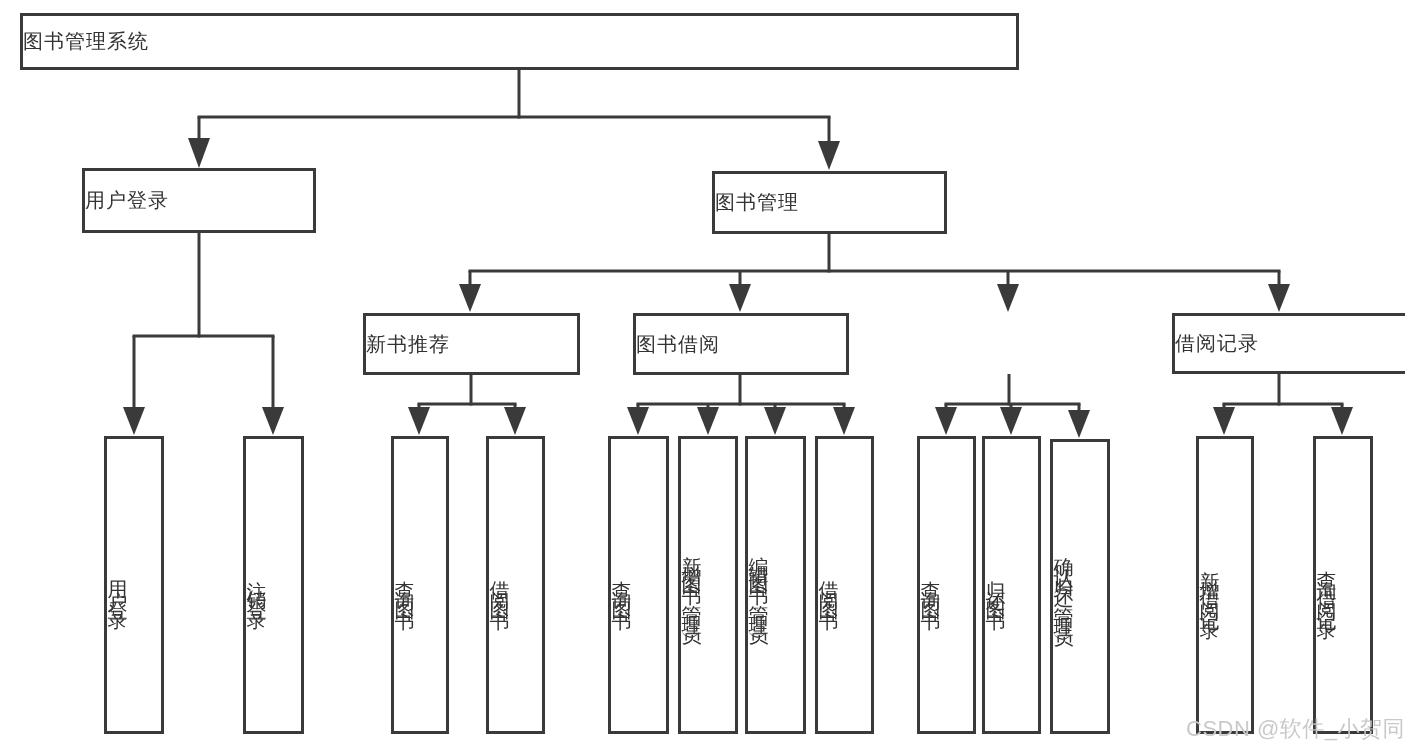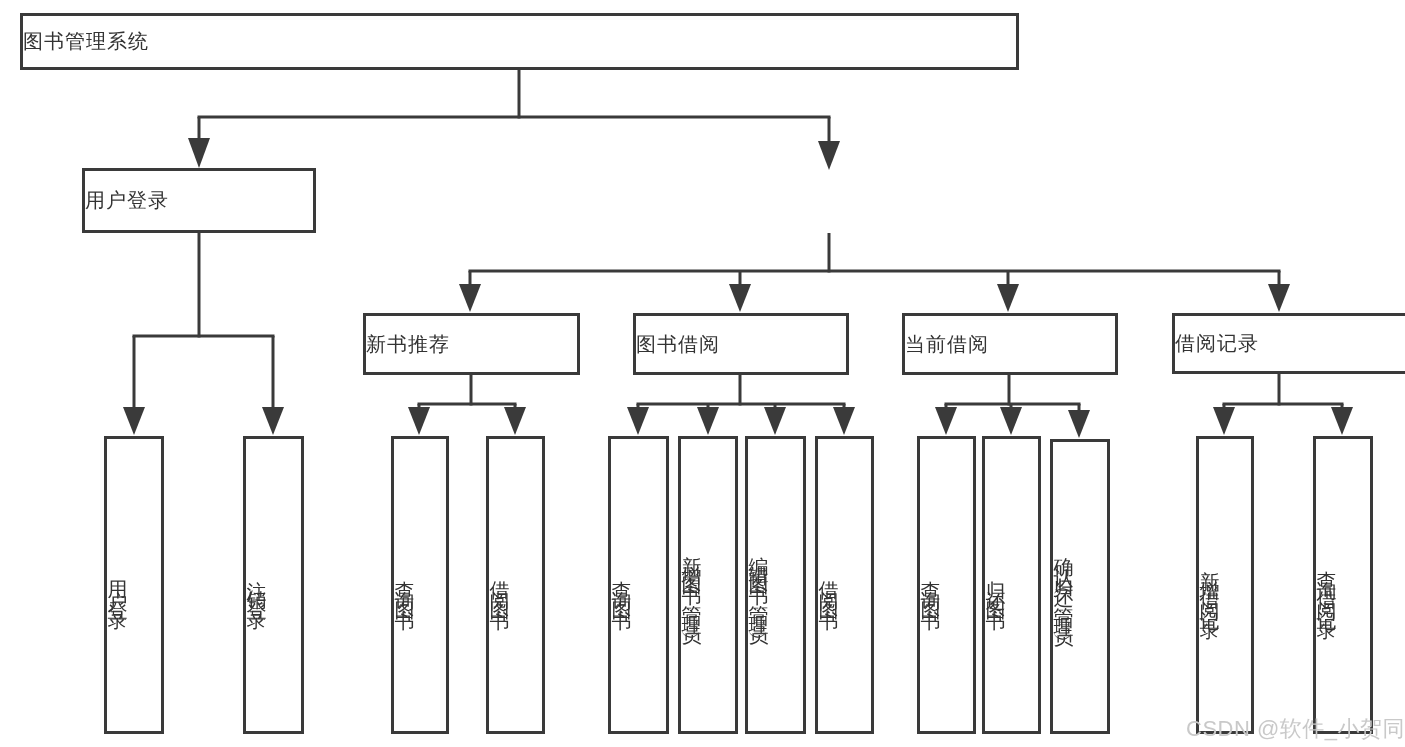--- a/index.html
+++ b/index.html
@@ -120,29 +120,29 @@
     </g>
   </svg>
 
   <div class="node hnode" style="left:20px;top:13px;width:999px;height:57px;">
     <span>图书管理系统</span>
   </div>
 
   <div class="node hnode" style="left:82px;top:168px;width:234px;height:65px;">
     <span>用户登录</span>
   </div>
+  <div class="node hnode" style="left:712px;top:171px;width:235px;height:63px;">
+    <span>图书管理</span>
+  </div>
 
   <div class="node hnode" style="left:363px;top:313px;width:217px;height:62px;">
     <span>新书推荐</span>
   </div>
   <div class="node hnode" style="left:633px;top:313px;width:216px;height:62px;">
     <span>图书借阅</span>
-  </div>
-  <div class="node hnode" style="left:902px;top:313px;width:216px;height:62px;">
-    <span>当前借阅</span>
   </div>
   <div class="node hnode" style="left:1172px;top:313px;width:244px;height:61px;">
     <span>借阅记录</span>
   </div>
 
   <div class="node vnode" style="left:104px;top:436px;width:60px;height:298px;">
     <span class="vtext">用户登录</span>
   </div>
   <div class="node vnode" style="left:243px;top:436px;width:61px;height:298px;">
     <span class="vtext">注销登录</span>

